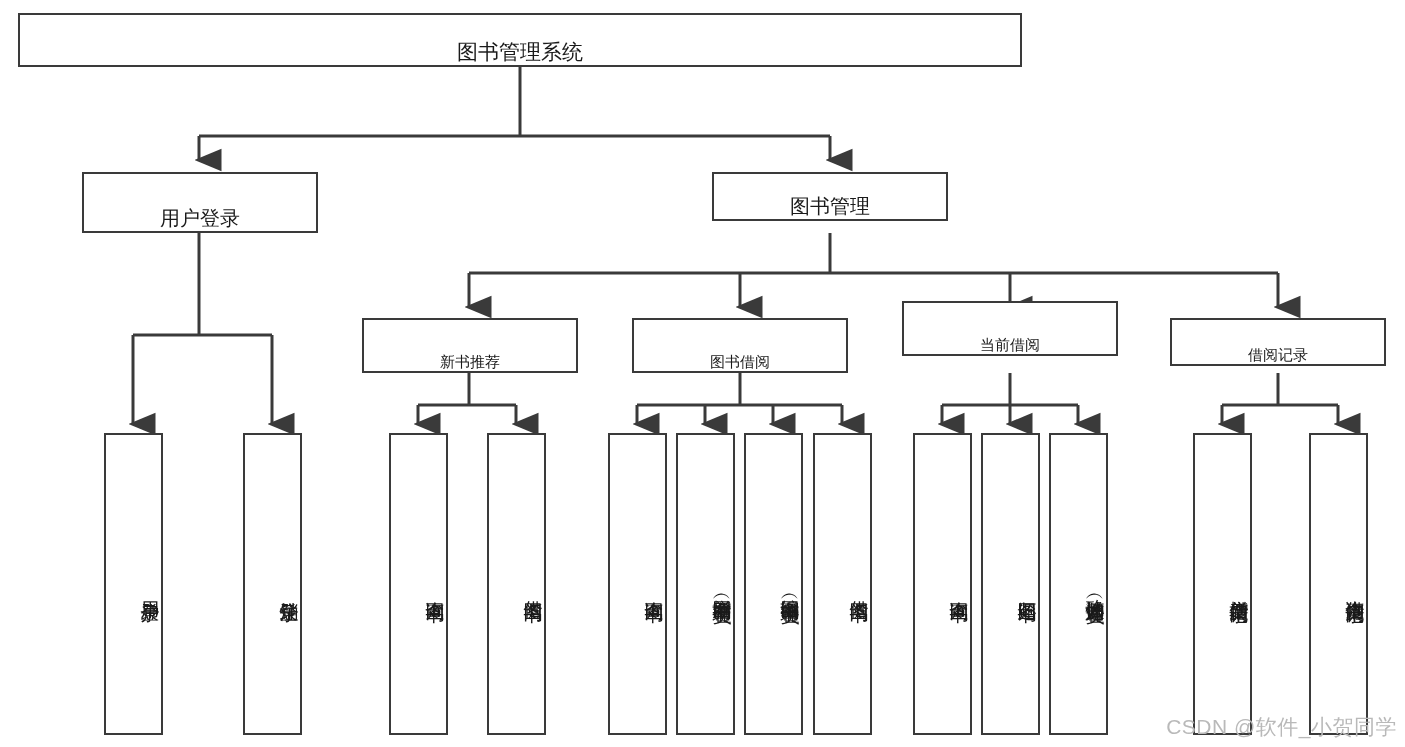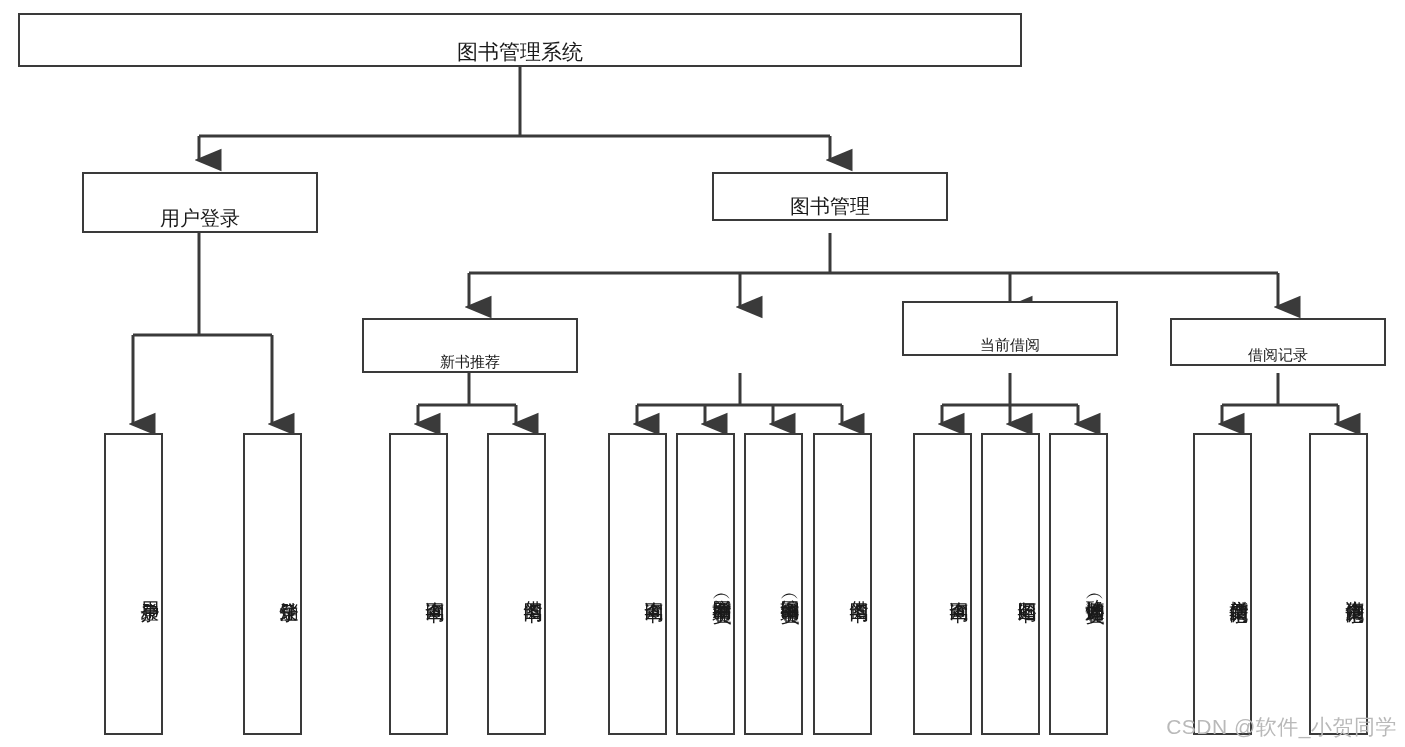--- a/index.html
+++ b/index.html
@@ -122,20 +122,23 @@
   <div class="node level1" style="left:82px; top:172px; width:236px; height:61px;">
     <span>用户登录</span>
   </div>
   <div class="node level1" style="left:712px; top:172px; width:236px; height:49px;">
     <span>图书管理</span>
   </div>
 
   <div class="node level2" style="left:362px; top:318px; width:216px; height:55px;">
     <span>新书推荐</span>
   </div>
+  <div class="node level2" style="left:632px; top:318px; width:216px; height:55px;">
+    <span>图书借阅</span>
+  </div>
   <div class="node level2" style="left:902px; top:301px; width:216px; height:55px;">
     <span>当前借阅</span>
   </div>
   <div class="node level2" style="left:1170px; top:318px; width:216px; height:48px;">
     <span>借阅记录</span>
   </div>
 
   <div class="node leaf" style="left:104px; top:433px; width:59px; height:302px;">
     <span>用户登录</span>
   </div>

